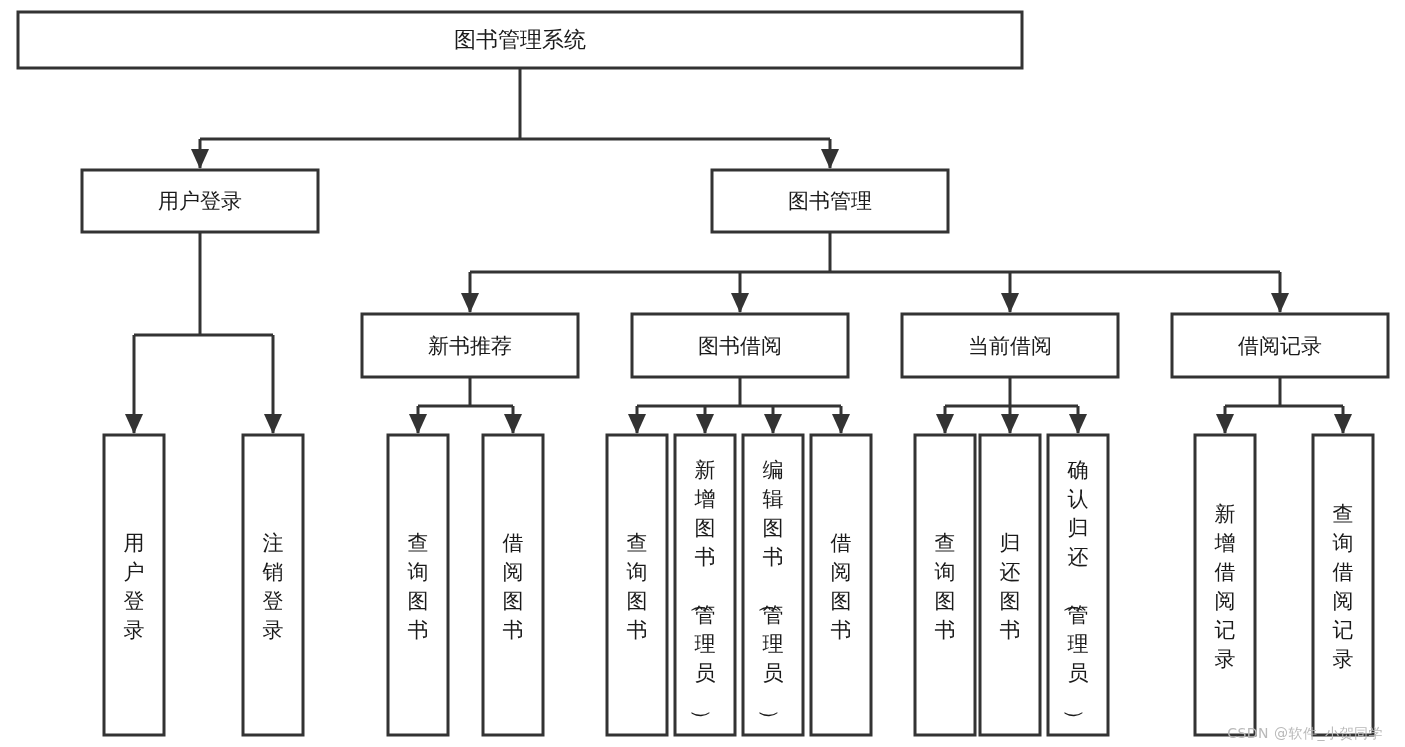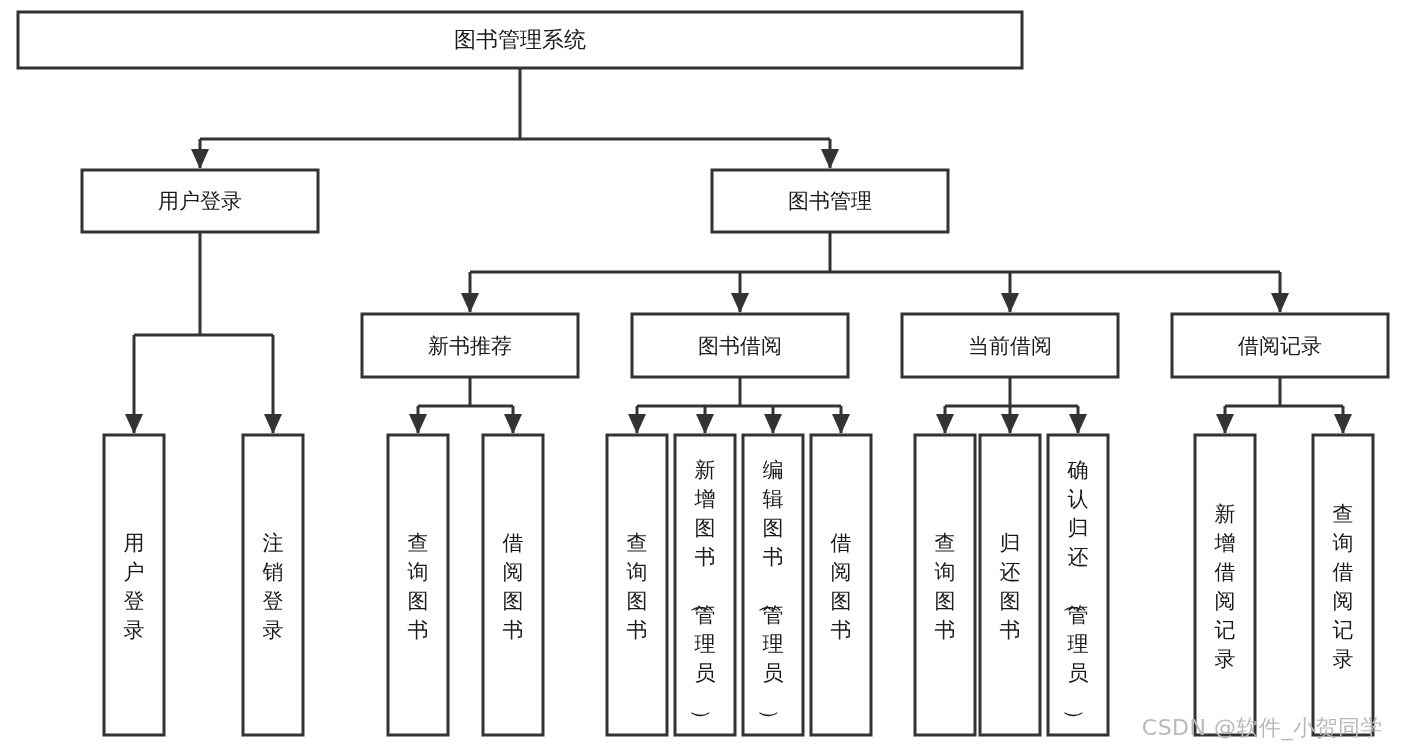--- a/index.html
+++ b/index.html
@@ -56,21 +56,21 @@
     fill: #1a1a1a;
     font-family: "DejaVu Sans", "Liberation Sans", sans-serif;
     font-size: 21px;
     text-anchor: middle;
   }
   .watermark {
     position: absolute;
     right: 8px;
     bottom: 4px;
     font-family: "DejaVu Sans", "Liberation Sans", sans-serif;
-    font-size: 22px;
+    font-size: 14px;
     color: #b9b9b9;
     letter-spacing: 0.5px;
     white-space: nowrap;
     pointer-events: none;
   }
 </style>
 </head>
 <body>
 
 <div id="diagram-root">

